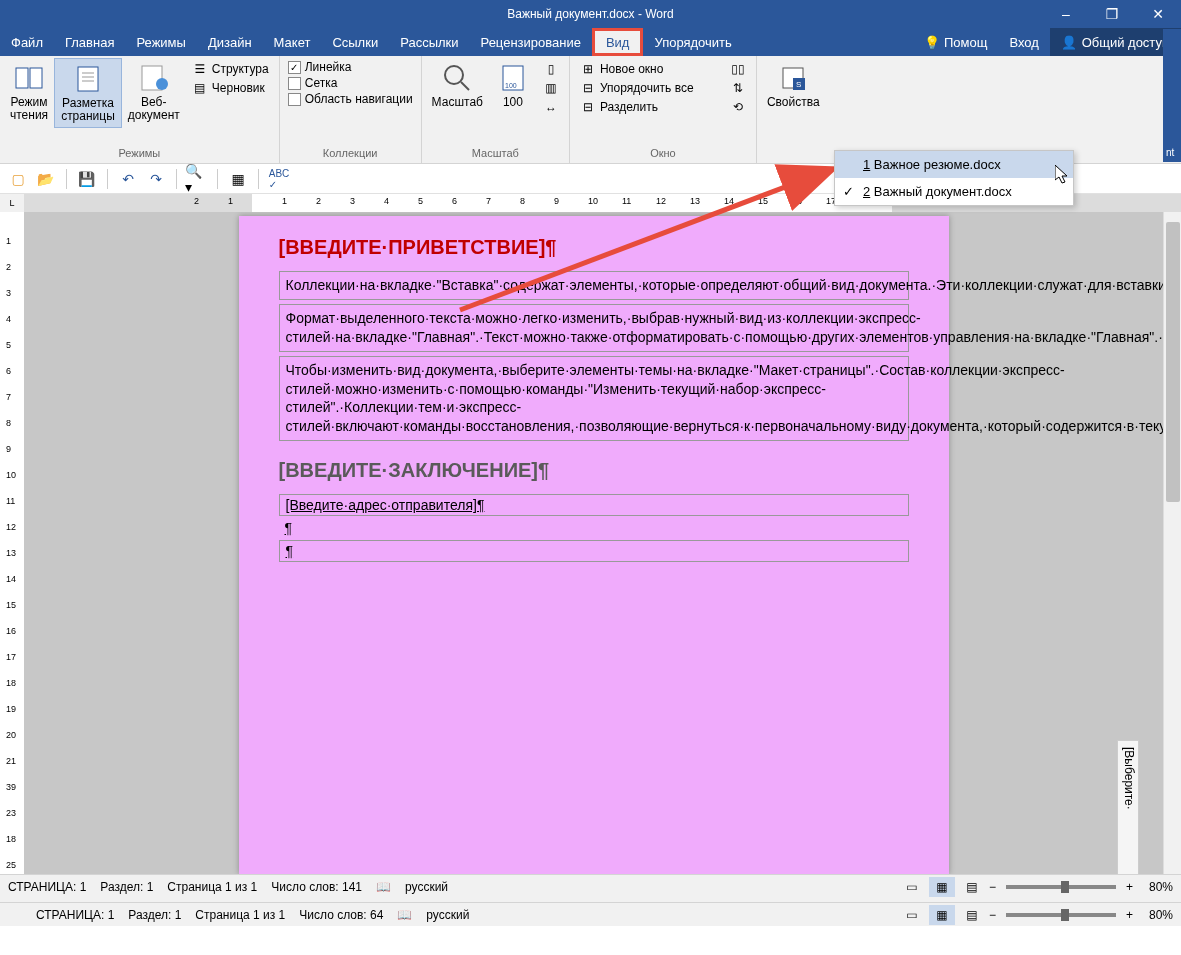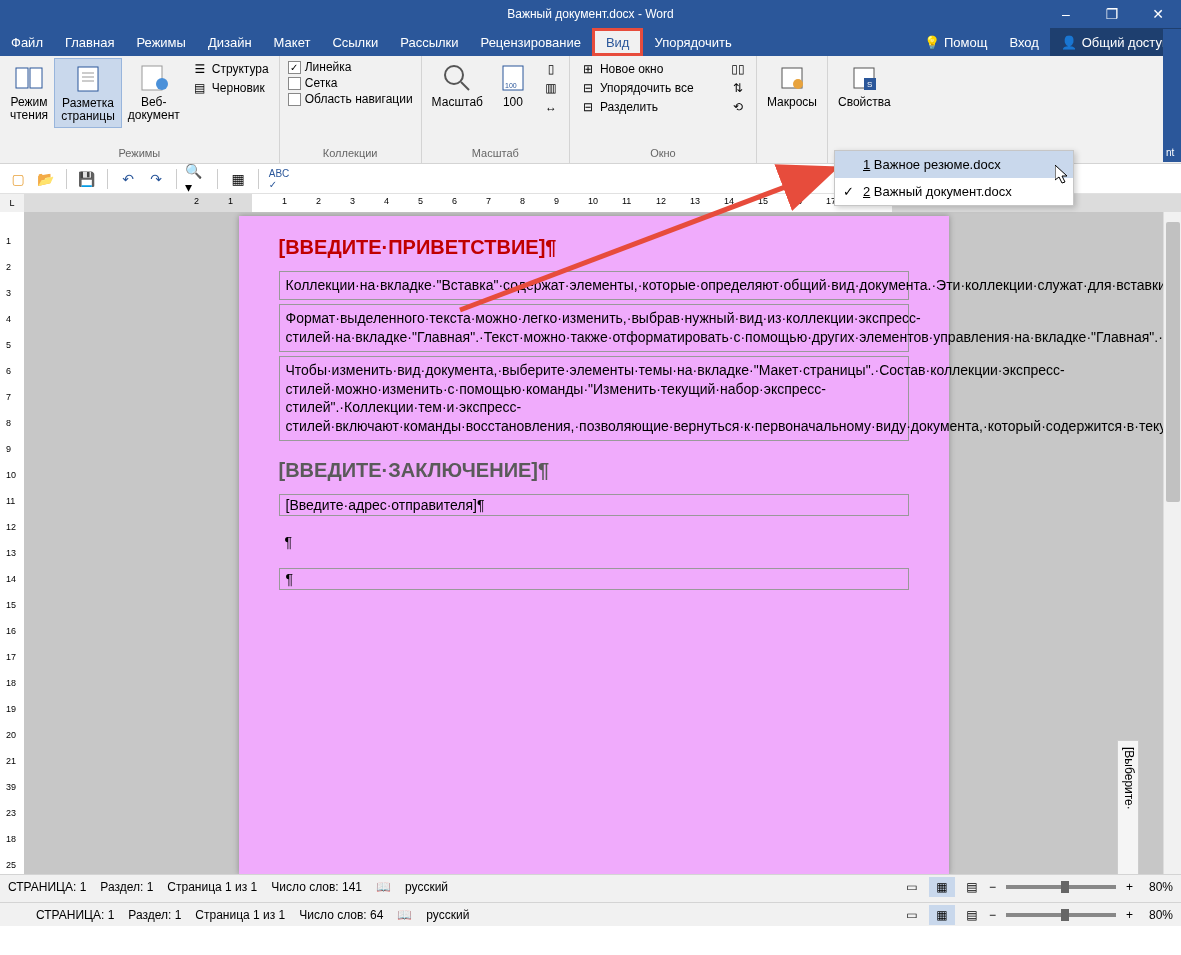--- a/index.html
+++ b/index.html
@@ -64,21 +64,21 @@
 .doc-area { display: flex; height: 662px; background: #c7c7c7; }
 .ruler-v { width: 24px; background: #fff; position: relative; }
 .ruler-v-tick { font-size: 9px; position: absolute; left: 6px; writing-mode: horizontal-tb; }
 
 .page-scroll { flex: 1; overflow: hidden; position: relative; display: flex; justify-content: center; }
 .page { width: 710px; background: #f0abfc; margin-top: 4px; box-shadow: 0 0 6px rgba(0,0,0,0.3); padding: 20px 40px; position: relative; }
 
 .doc-heading { color: #c00000; font-weight: bold; font-size: 20px; margin-bottom: 12px; }
 .doc-cell { border: 1px solid #999; padding: 4px 6px; font-size: 14px; line-height: 1.35; margin-bottom: 4px; }
 .doc-heading2 { color: #5a5a5a; font-weight: bold; font-size: 20px; margin: 18px 0 12px; }
-.doc-small { font-size: 14px; padding: 2px 6px; border: 1px solid #999; margin-bottom: 16px; }
+.doc-small { font-size: 14px; padding: 2px 6px; border: 1px solid #999; margin-bottom: 2px; text-decoration: underline; }
 
 .side-tab { position: absolute; right: 24px; top: 528px; width: 22px; height: 140px; background: #f5f5f5; border: 1px solid #ccc; writing-mode: vertical-rl; font-size: 12px; padding: 6px 2px; }
 
 .scrollbar-v { width: 18px; background: #f1f1f1; border-left: 1px solid #ddd; position: relative; }
 .scroll-thumb { position: absolute; left: 2px; width: 14px; background: #c1c1c1; border-radius: 2px; }
 
 
 .statusbar { height: 24px; background: #f1f1f1; border-top: 1px solid #d4d4d4; display: flex; align-items: center; font-size: 12px; padding: 0 8px; gap: 14px; }
 .status-right { margin-left: auto; display: flex; align-items: center; gap: 4px; }
 .view-btn { width: 26px; height: 20px; display: flex; align-items: center; justify-content: center; cursor: pointer; }
@@ -262,34 +262,20 @@
             <span class="small-icon">⇅</span>
           </div>
         <div class="small-item">
             <span class="small-icon">⟲</span>
           </div>
       </div>
     </div>
     <div class="group-label">Окно</div>
   </div>
 
-  <div class="ribbon-group">
-    <div class="group-content">
-      <div class="big-btn">
-        <div class="big-icon">
-            <svg width="28" height="28">
-              <rect x="4" y="4" width="20" height="20" fill="#fff" stroke="#555"></rect>
-              <circle cx="20" cy="20" r="5" fill="#e8a33d"></circle>
-            </svg>
-          </div>
-        <div class="big-btn-label">Макросы</div>
-      </div>
-    </div>
-    <div class="group-label">&nbsp;</div>
-  </div>
 
   <div class="ribbon-group" style="border-right:none">
     <div class="group-content">
       <div class="big-btn">
         <div class="big-icon">
             <svg width="28" height="28">
               <rect x="4" y="4" width="20" height="20" fill="#fff" stroke="#555"></rect>
               <rect x="14" y="14" width="12" height="12" fill="#2b579a"></rect>
               <text x="17" y="23" font-size="8" fill="#fff">S</text>
             </svg>

